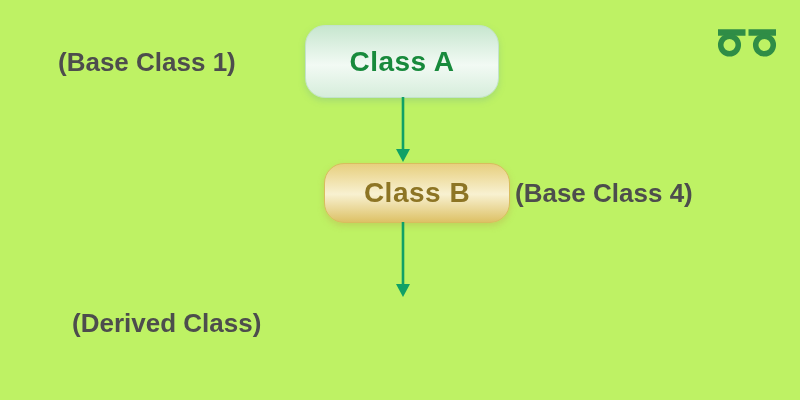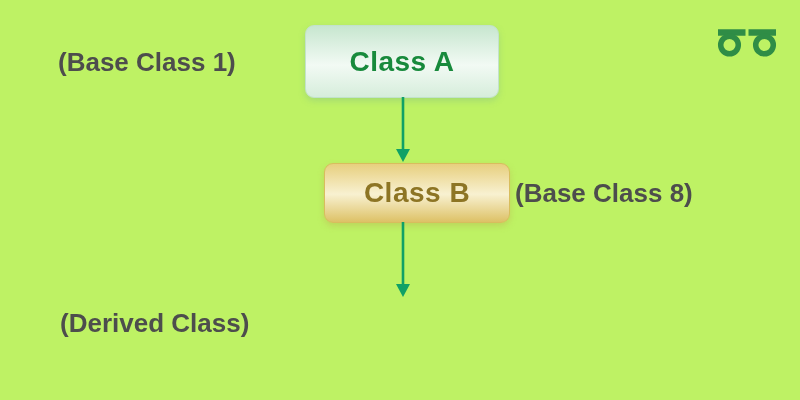--- a/index.html
+++ b/index.html
@@ -13,21 +13,21 @@
     height: 400px;
     background: #bef264;
     overflow: hidden;
     font-family: "Liberation Sans", sans-serif;
   }
   .node {
     position: absolute;
     display: flex;
     align-items: center;
     justify-content: center;
-    border-radius: 9px;
+    border-radius: 20px;
     font-weight: bold;
     font-size: 28px;
     letter-spacing: 0.5px;
   }
   .node-a {
     left: 305px; top: 25px; width: 192px; height: 71px;
     background: linear-gradient(180deg, #c7e6cf 0%, #f2faf4 55%, #d6eddb 100%);
     border: 1px solid #c2e2cb;
     color: #188a3c;
     box-shadow: 0 3px 6px rgba(120, 180, 140, 0.35);
@@ -49,21 +49,21 @@
   }
   .annotation {
     position: absolute;
     font-size: 26px;
     font-weight: bold;
     color: #4d4d4d;
     white-space: nowrap;
   }
   .ann-1 { left: 58px;  top: 47px;  }
   .ann-2 { left: 515px; top: 178px; }
-  .ann-3 { left: 60px;  top: 308px; }
+  .ann-3 { left: 72px;  top: 308px; }
   .arrow {
     position: absolute;
     left: 393px;
     width: 20px;
     display: block;
   }
   .arrow-1 { top: 97px;  height: 65px; }
   .arrow-2 { top: 222px; height: 75px; }
   .logo {
     position: absolute;
@@ -87,21 +87,21 @@
 
   <svg class="arrow arrow-1" viewBox="0 0 20 65" xmlns="http://www.w3.org/2000/svg">
     <line x1="10" y1="0" x2="10" y2="53" stroke="#10a166" stroke-width="2.6"></line>
     <polygon points="3,52 17,52 10,65" fill="#10a166"></polygon>
   </svg>
 
   <div class="node node-b">
     <span>Class B</span>
   </div>
 
-  <div class="annotation ann-2">(Base Class 8)</div>
+  <div class="annotation ann-2">(Base Class 4)</div>
 
   <svg class="arrow arrow-2" viewBox="0 0 20 75" xmlns="http://www.w3.org/2000/svg">
     <line x1="10" y1="0" x2="10" y2="63" stroke="#10a166" stroke-width="2.6"></line>
     <polygon points="3,62 17,62 10,75" fill="#10a166"></polygon>
   </svg>
 
   <div class="annotation ann-3">(Derived Class)</div>
 
 
   <svg class="logo" viewBox="0 0 62 30" xmlns="http://www.w3.org/2000/svg">

